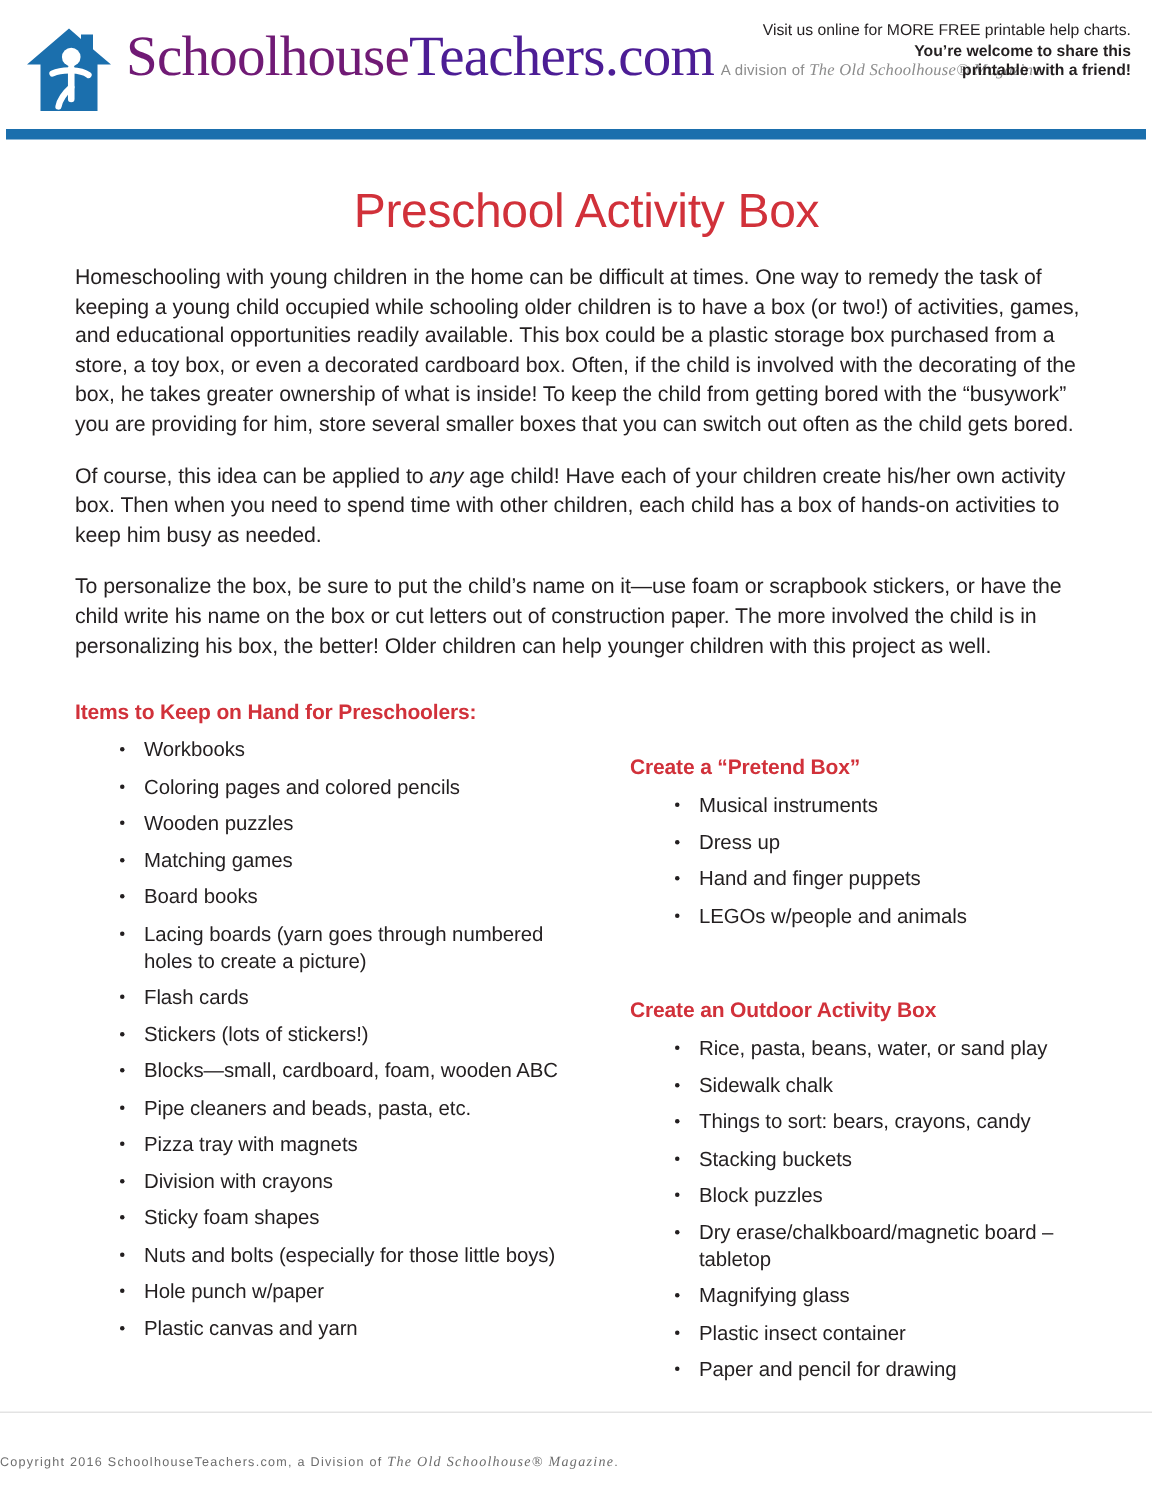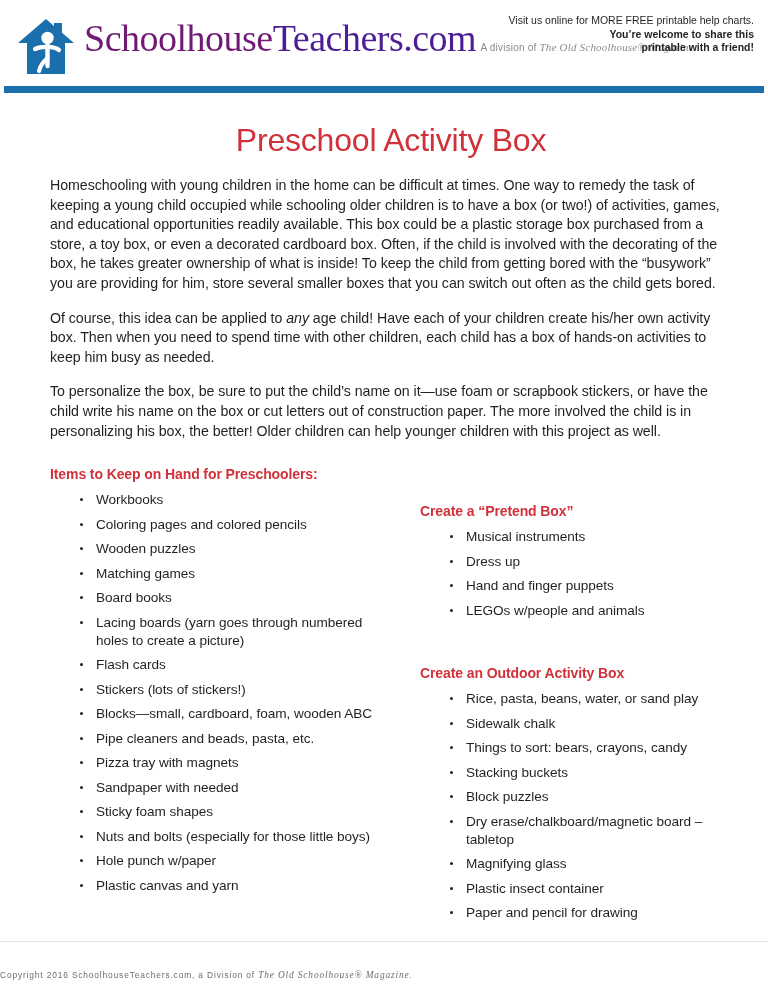--- a/index.html
+++ b/index.html
@@ -236,21 +236,21 @@
         <li>Coloring pages and colored pencils</li>
         <li>Wooden puzzles</li>
         <li>Matching games</li>
         <li>Board books</li>
         <li>Lacing boards (yarn goes through numbered holes to create a picture)</li>
         <li>Flash cards</li>
         <li>Stickers (lots of stickers!)</li>
         <li>Blocks—small, cardboard, foam, wooden ABC</li>
         <li>Pipe cleaners and beads, pasta, etc.</li>
         <li>Pizza tray with magnets</li>
-        <li>Sandpaper with needed</li>
+        <li>Division with crayons</li>
         <li>Sticky foam shapes</li>
         <li>Nuts and bolts (especially for those little boys)</li>
         <li>Hole punch w/paper</li>
         <li>Plastic canvas and yarn</li>
       </ul>
     </div>
 
     <div class="col-right">
       <h2 class="sec-head">Create a “Pretend Box”</h2>
       <ul class="items">

